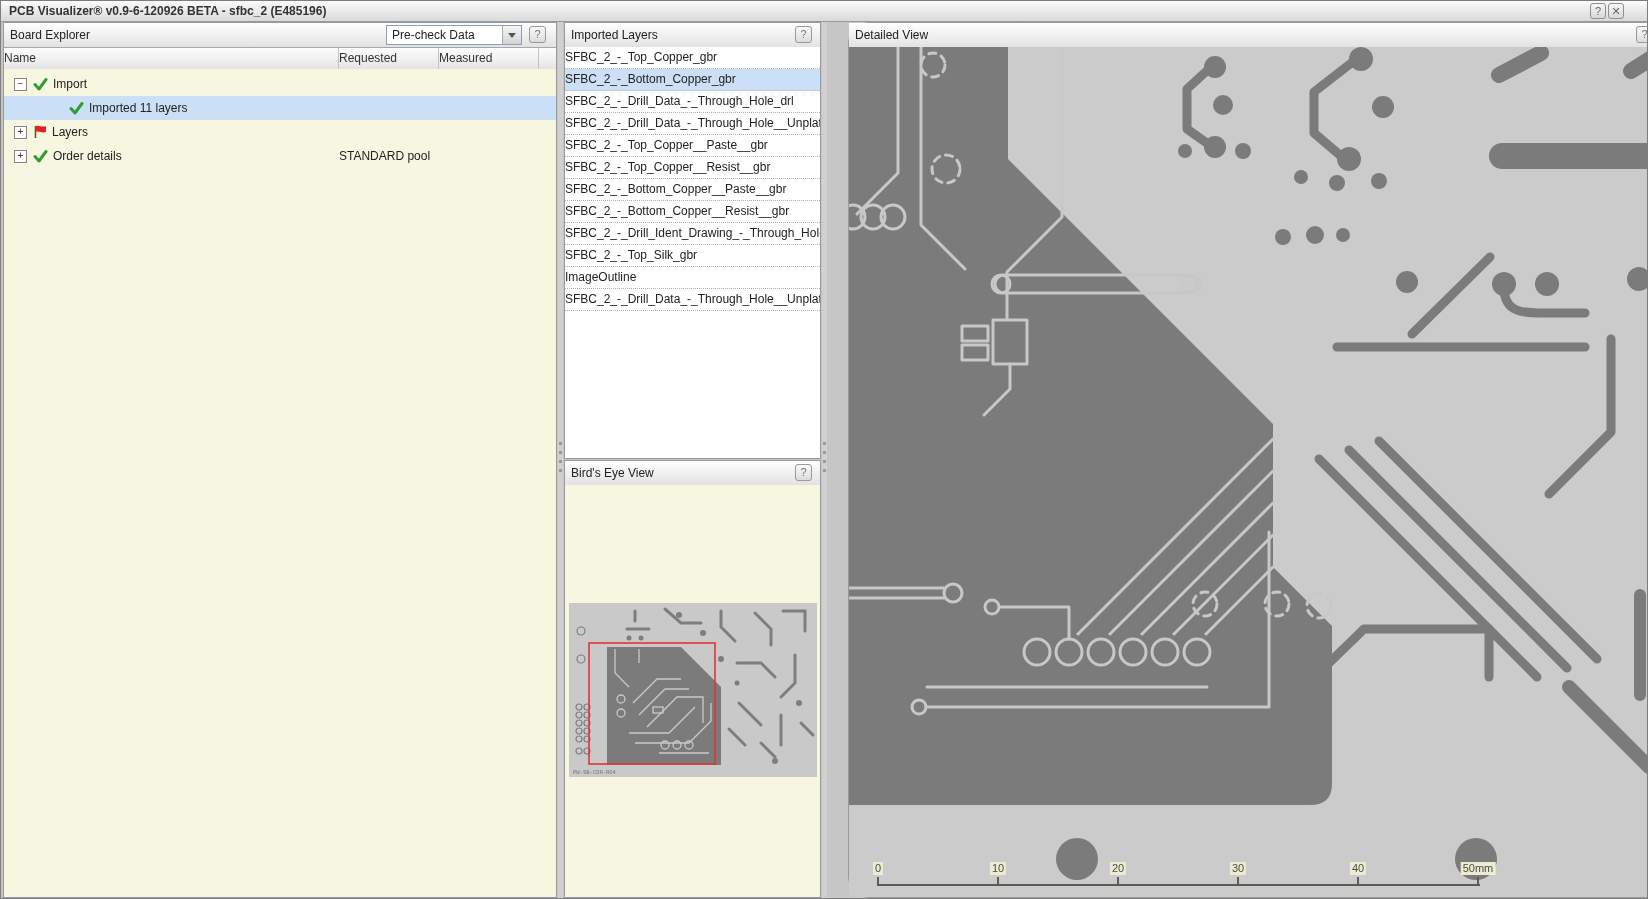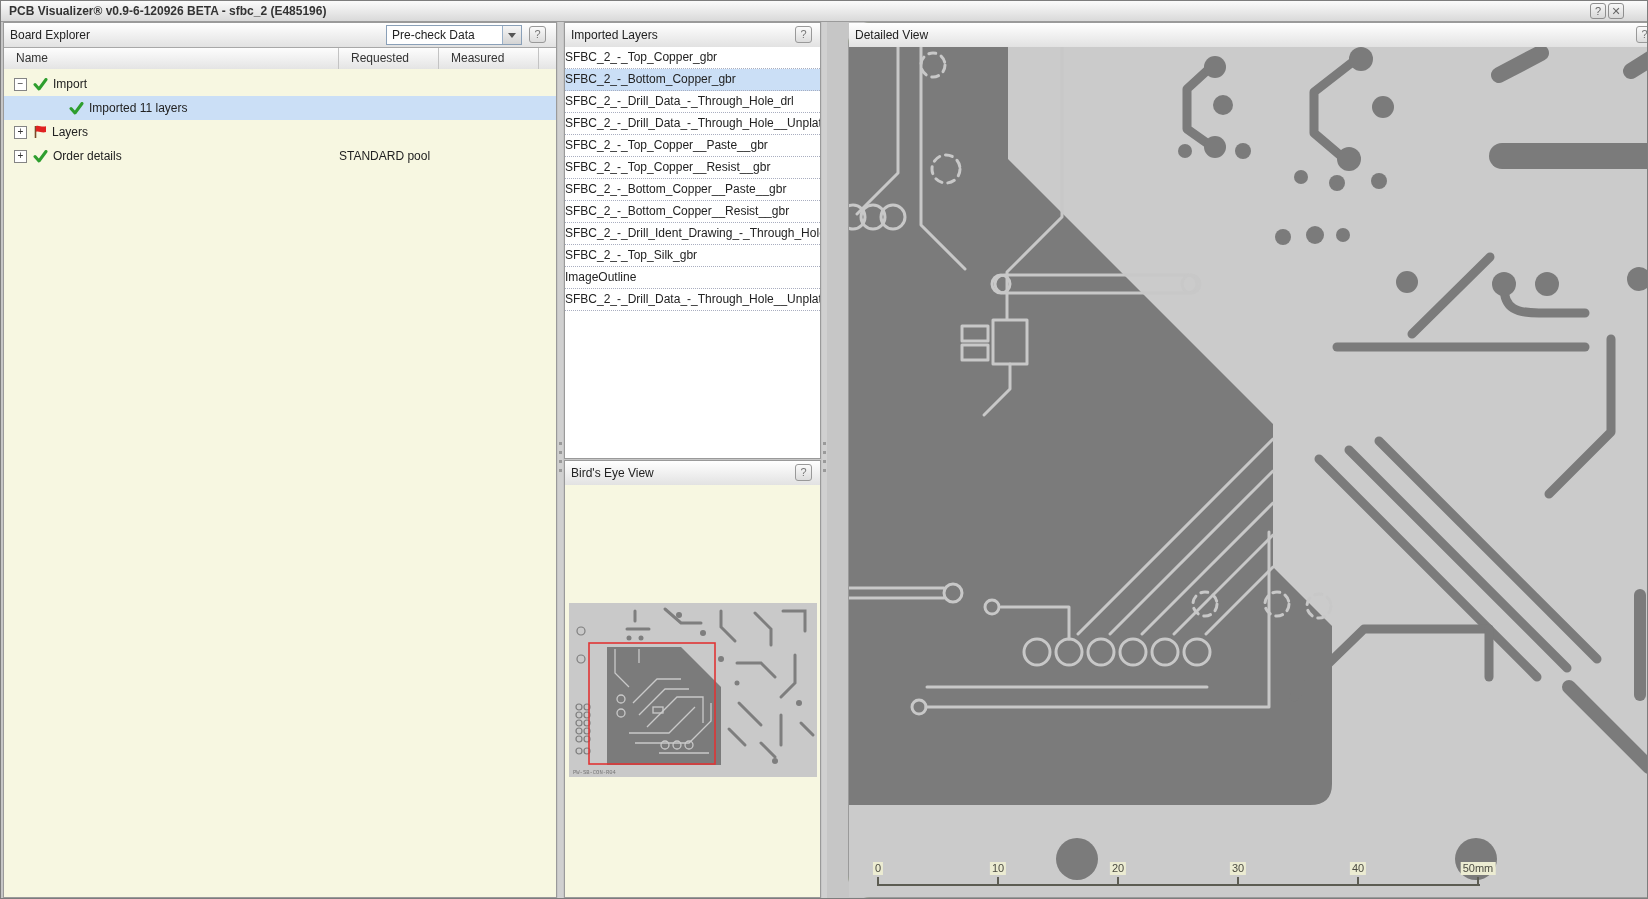--- a/index.html
+++ b/index.html
@@ -41,21 +41,21 @@
   .modeselect .val{flex:1;padding-left:5px;white-space:nowrap;overflow:hidden;}
   .modeselect .arrowbox{
     width:18px;height:18px;border-left:1px solid #9ab0c8;background:linear-gradient(#f6f6f6,#d4d4d4);
     display:flex;align-items:center;justify-content:center;
   }
   .modeselect .arrow{width:0;height:0;border-left:4px solid transparent;border-right:4px solid transparent;border-top:5px solid #555;}
   .colhead{
     height:22px;background:linear-gradient(#fdfdfd,#e3e3e3);border-bottom:1px solid #b0b0b0;
     display:flex;color:#333;
   }
-  .colhead .col{line-height:21px;padding-left:12px;border-right:1px solid #c3c3c3;box-sizing:border-box;}
+  .colhead .col{line-height:21px;border-right:1px solid #c3c3c3;box-sizing:border-box;}
   .col.c-name{width:335px;}
   .col.c-req{width:100px;}
   .col.c-meas{width:100px;}
   .treebody{position:absolute;left:0;top:46px;right:0;bottom:0;background:#f7f7e1;overflow:hidden;padding-top:3px;}
   .trow{height:24px;display:flex;align-items:center;cursor:pointer;}
   .trow.sel{background:#cbdff6;}
   .tname{width:335px;display:flex;align-items:center;box-sizing:border-box;}
   .treq{width:100px;}
   .expander{
     width:11px;height:11px;border:1px solid #848484;background:#fff;margin:0 6px 0 0;

